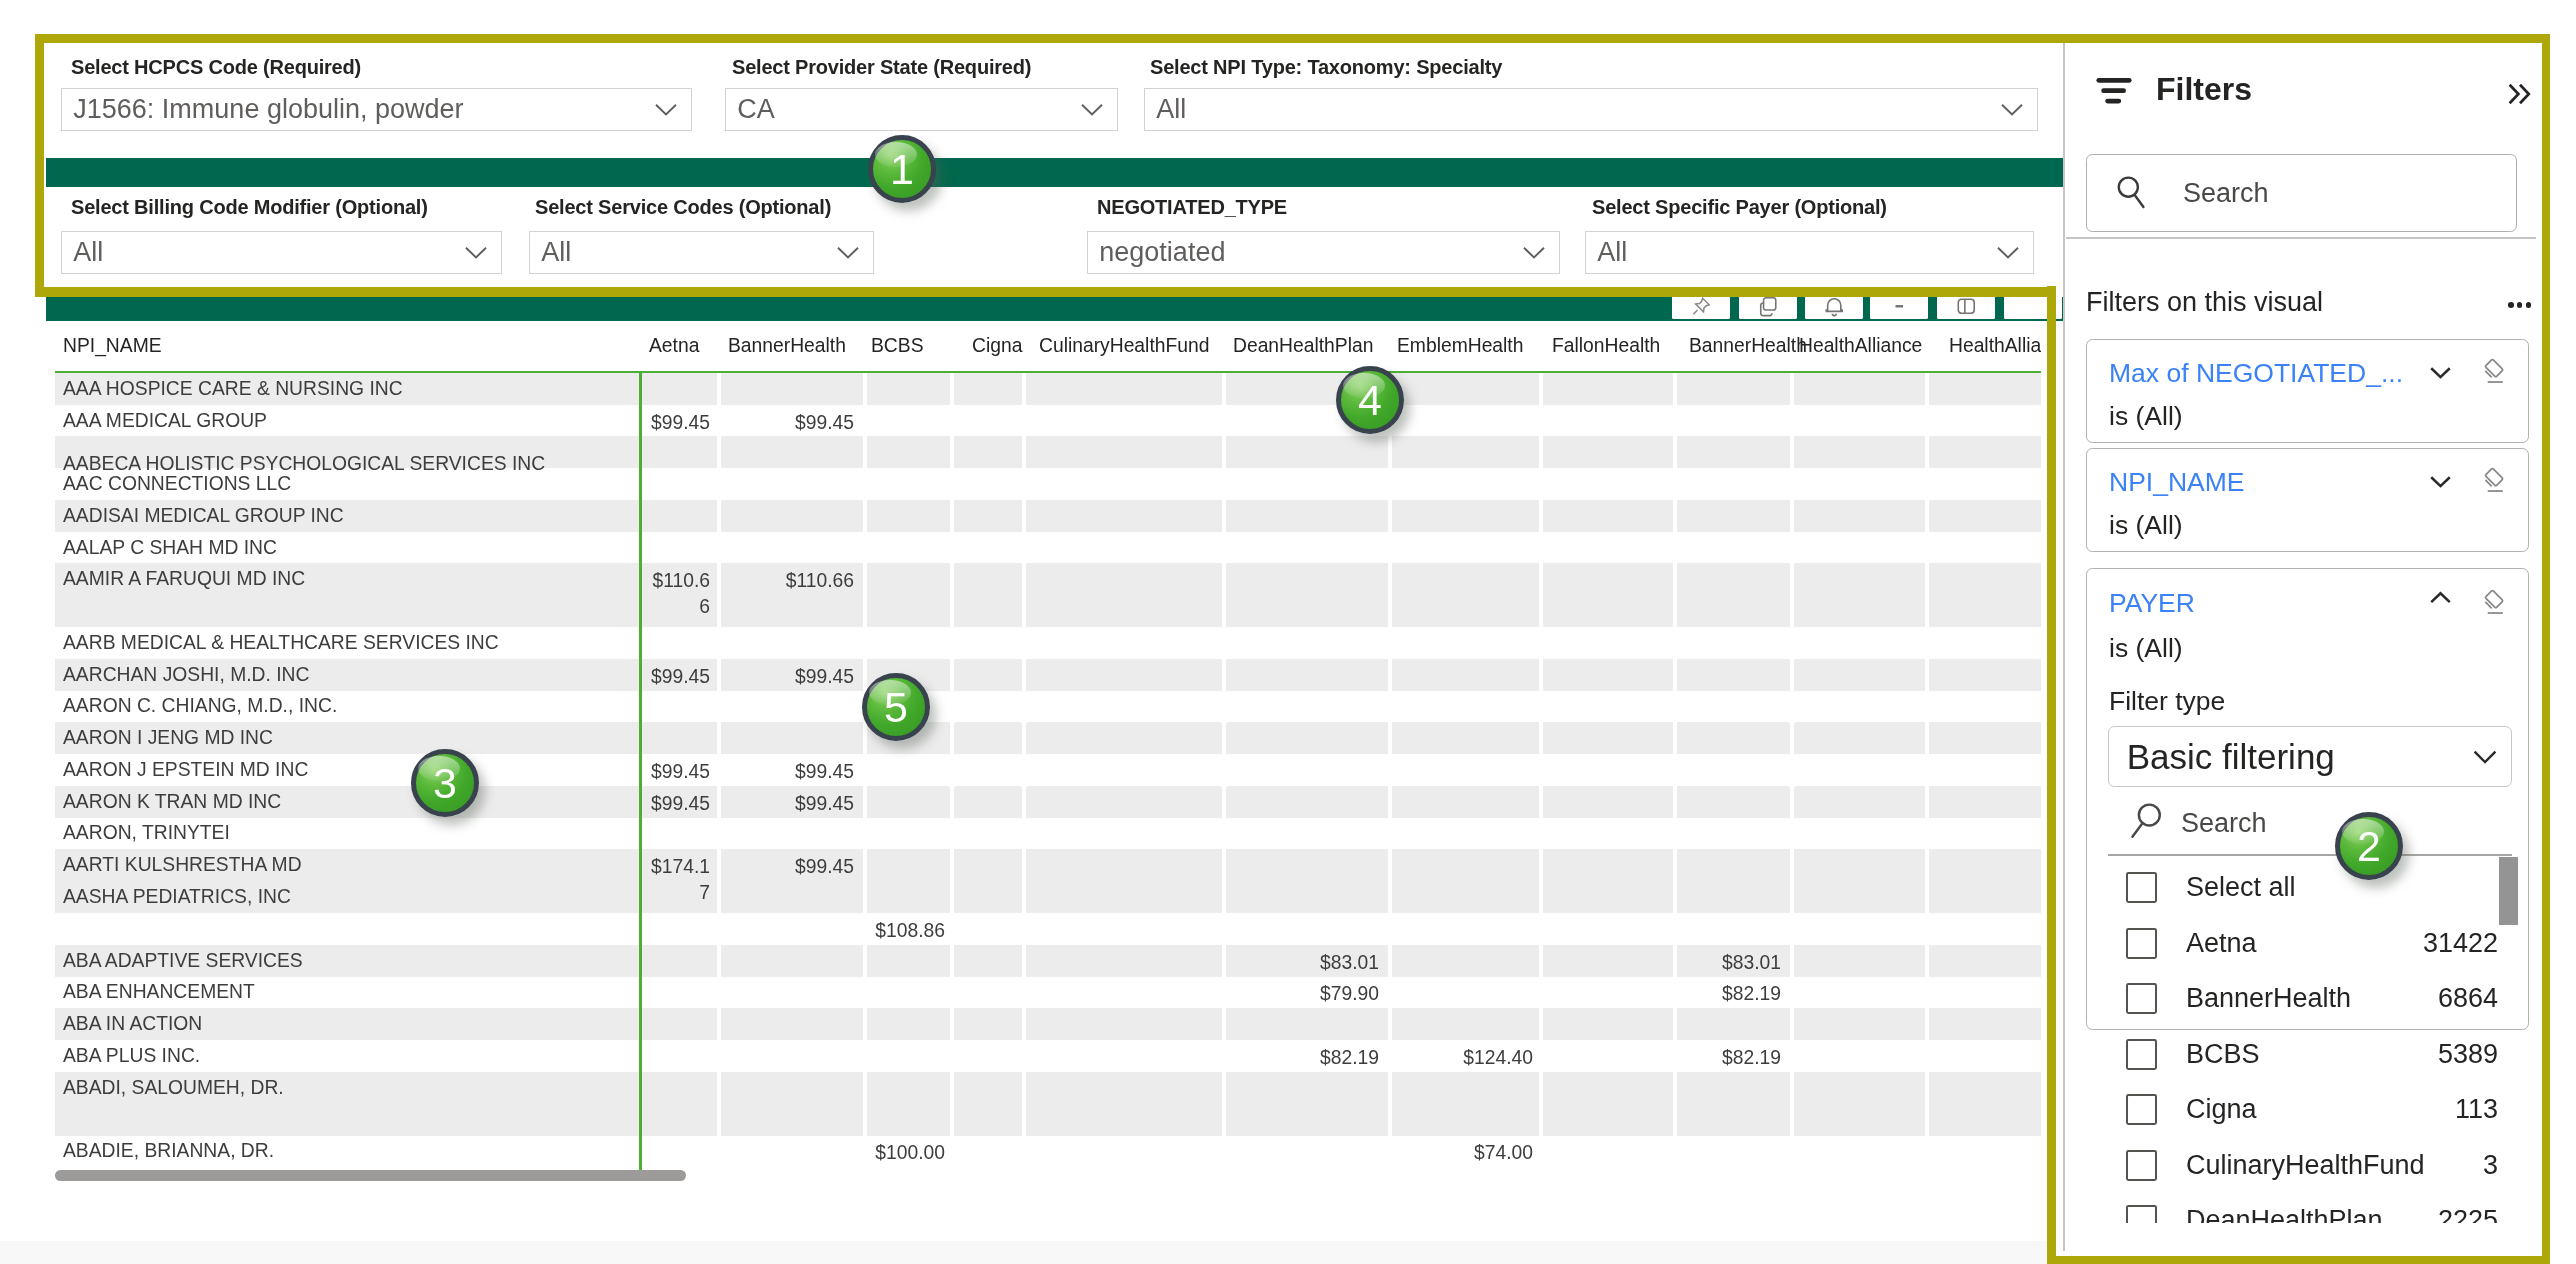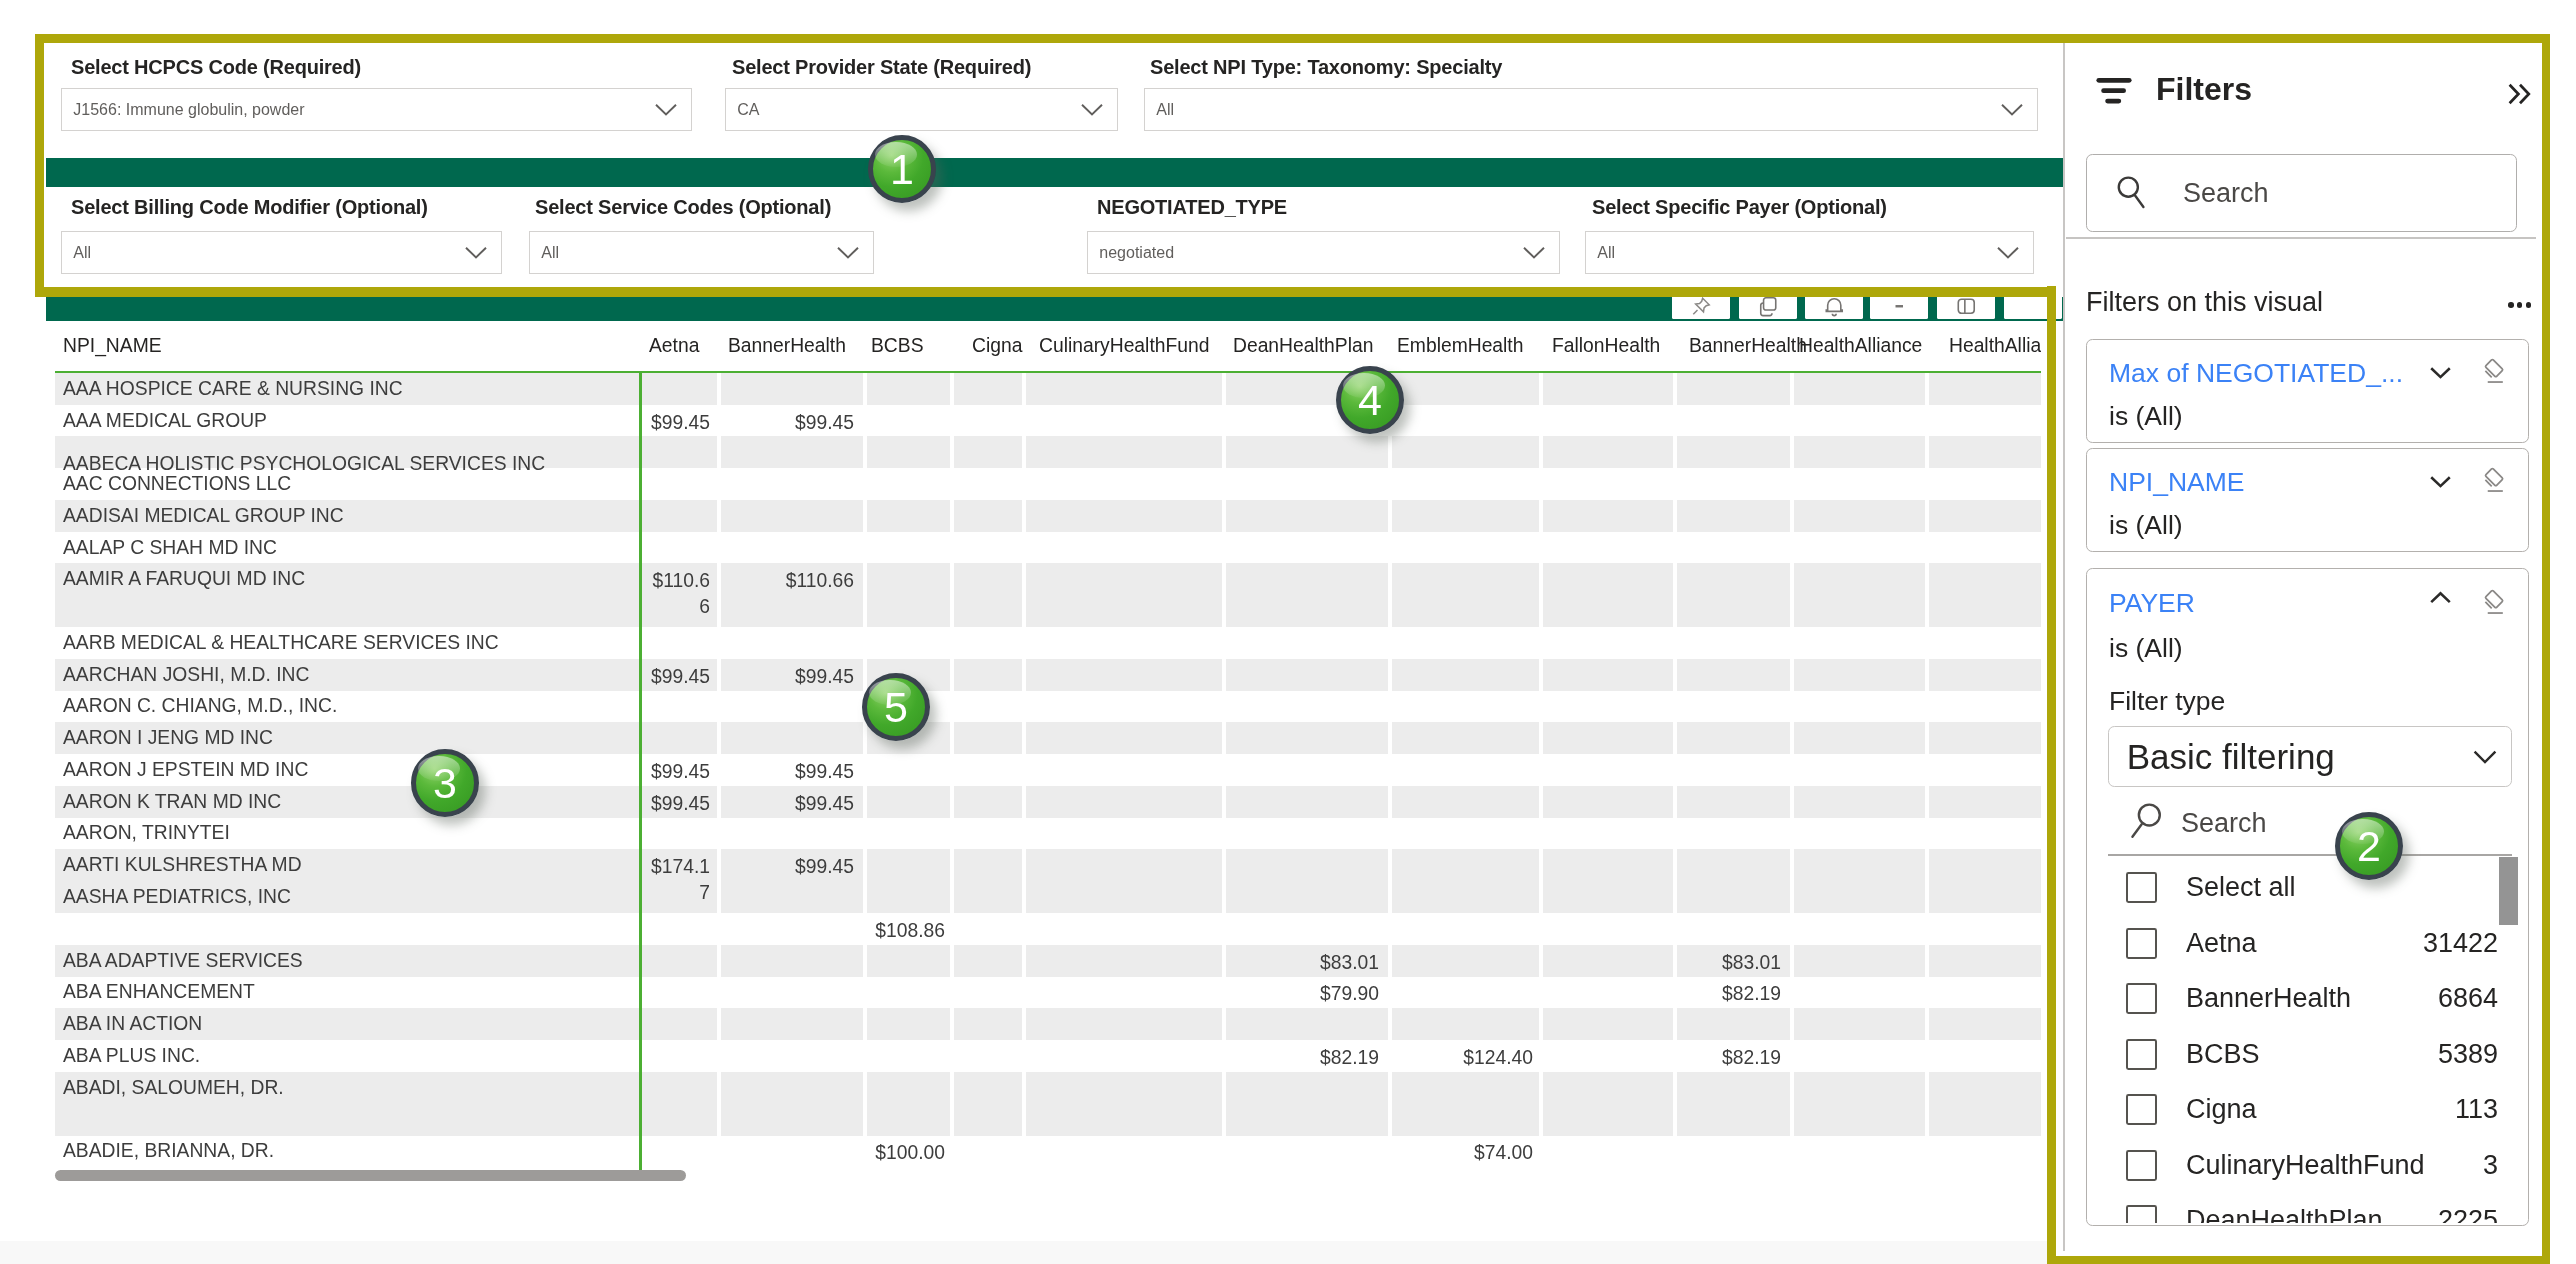--- a/index.html
+++ b/index.html
@@ -3,21 +3,21 @@
 <meta charset="utf-8">
 <style>
   * { margin:0; padding:0; box-sizing:border-box; }
   html,body { background:#ffffff; }
   body { width:2576px; height:1265px; font-family:"Liberation Sans", sans-serif; overflow:hidden; }
   .page { position:relative; width:2576px; height:1265px; background:#ffffff; overflow:hidden; }
 
   
   .slicer-label { position:absolute; font-size:20px; font-weight:700; color:#252423; letter-spacing:-0.2px; white-space:nowrap; }
   .dropdown { position:absolute; height:43px; background:#fff; border:1.2px solid #d4d2d0; display:flex; align-items:center; }
-  .dd-value { font-size:16px; color:#605e5c; padding-left:11.3px; white-space:nowrap; overflow:hidden; flex:1 1 auto; }
+  .dd-value { font-size:27px; color:#605e5c; padding-left:11.3px; white-space:nowrap; overflow:hidden; flex:1 1 auto; }
   .dd-chevron { flex:0 0 auto; margin-right:14.5px; }
 
   .hbar { position:absolute; background:#00684e; }
   .hbar1 { left:46px; top:158px; width:2017px; height:29px; }
   .hbar2 { left:46px; top:297px; width:2017px; height:24px; }
 
   
   .tb-btn { position:absolute; top:293px; width:58px; height:26px; background:#ffffff; border-radius:1.6px; display:flex; align-items:center; justify-content:center; }
   .tb-btn svg { display:block; }
 
@@ -344,21 +344,21 @@
           <polyline points="1.5,1.5 13,12.5 24.5,1.5" fill="none" stroke="#2b2a29" stroke-width="3.2"></polyline>
         </svg>
       <svg class="card-eraser" style="left:392px; top:18.5px;" width="27" height="27" viewBox="0 0 34 34">
         <rect x="9.5" y="5" width="19" height="13" rx="1.5" transform="rotate(45 19 11.5)" fill="none" stroke="#8a8886" stroke-width="2.2"></rect>
         <line x1="8" y1="15" x2="16" y2="23" stroke="#8a8886" stroke-width="2.2"></line>
         <line x1="11" y1="29" x2="30" y2="29" stroke="#8a8886" stroke-width="2.2"></line>
       </svg>
       <span class="card-cond" style="top:61px;">is (All)</span>
     </div>
 
-    <div class="f-card" style="top:568px; height:658px;">
+    <div class="f-card" style="top:568px; height:462px;">
       <div class="payer-list-clip">
         <span class="card-title" style="top:18.5px; position:absolute;">PAYER</span>
         <svg class="card-chevron" style="left:343px; top:23px;" width="21" height="11.3" viewBox="0 0 26 14">
             <polyline points="1.5,12.5 13,1.5 24.5,12.5" fill="none" stroke="#2b2a29" stroke-width="3.2"></polyline>
           </svg>
         <svg class="card-eraser" style="left:392px; top:21px;" width="27" height="27" viewBox="0 0 34 34">
           <rect x="9.5" y="5" width="19" height="13" rx="1.5" transform="rotate(45 19 11.5)" fill="none" stroke="#8a8886" stroke-width="2.2"></rect>
           <line x1="8" y1="15" x2="16" y2="23" stroke="#8a8886" stroke-width="2.2"></line>
           <line x1="11" y1="29" x2="30" y2="29" stroke="#8a8886" stroke-width="2.2"></line>
         </svg>

